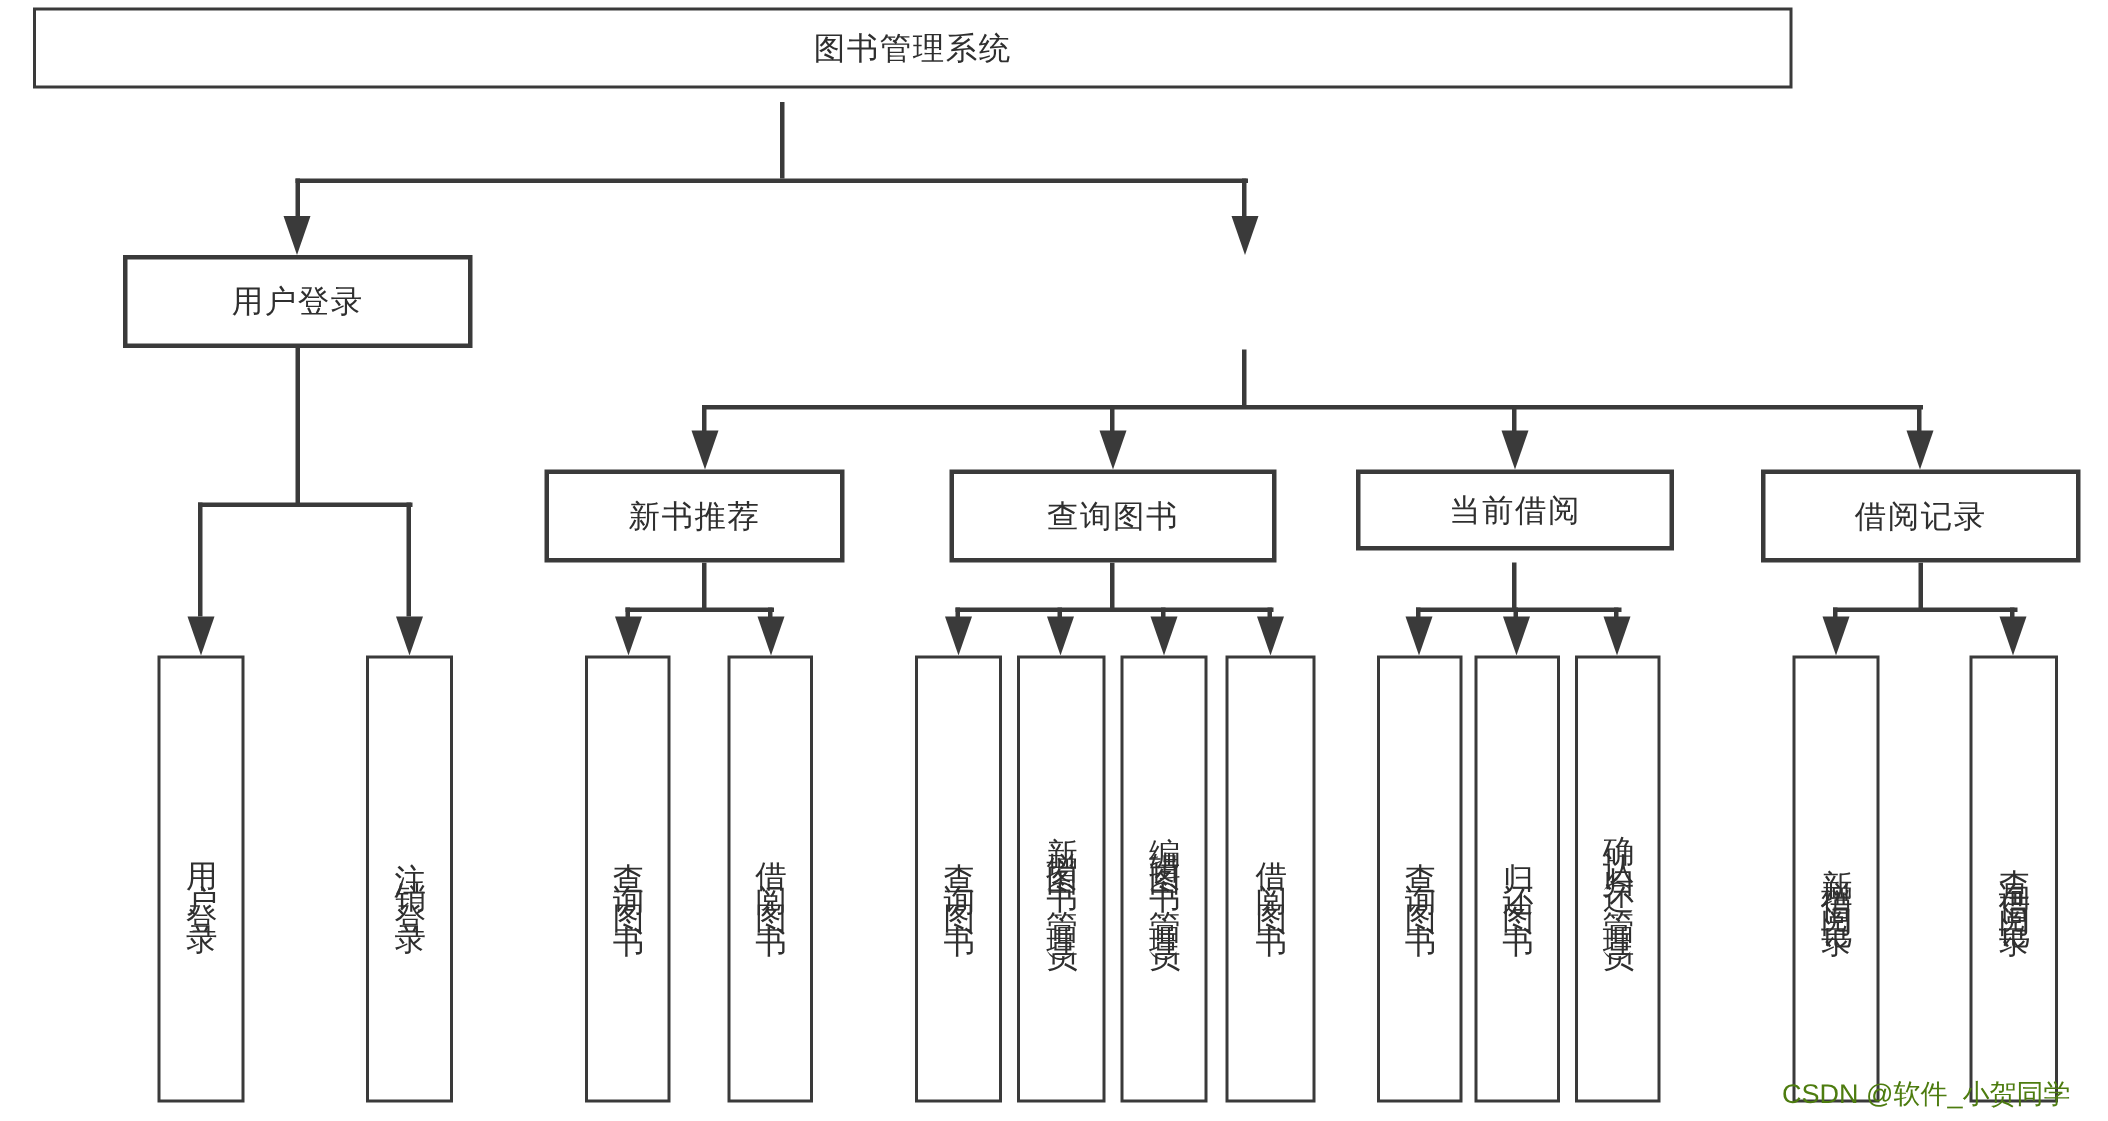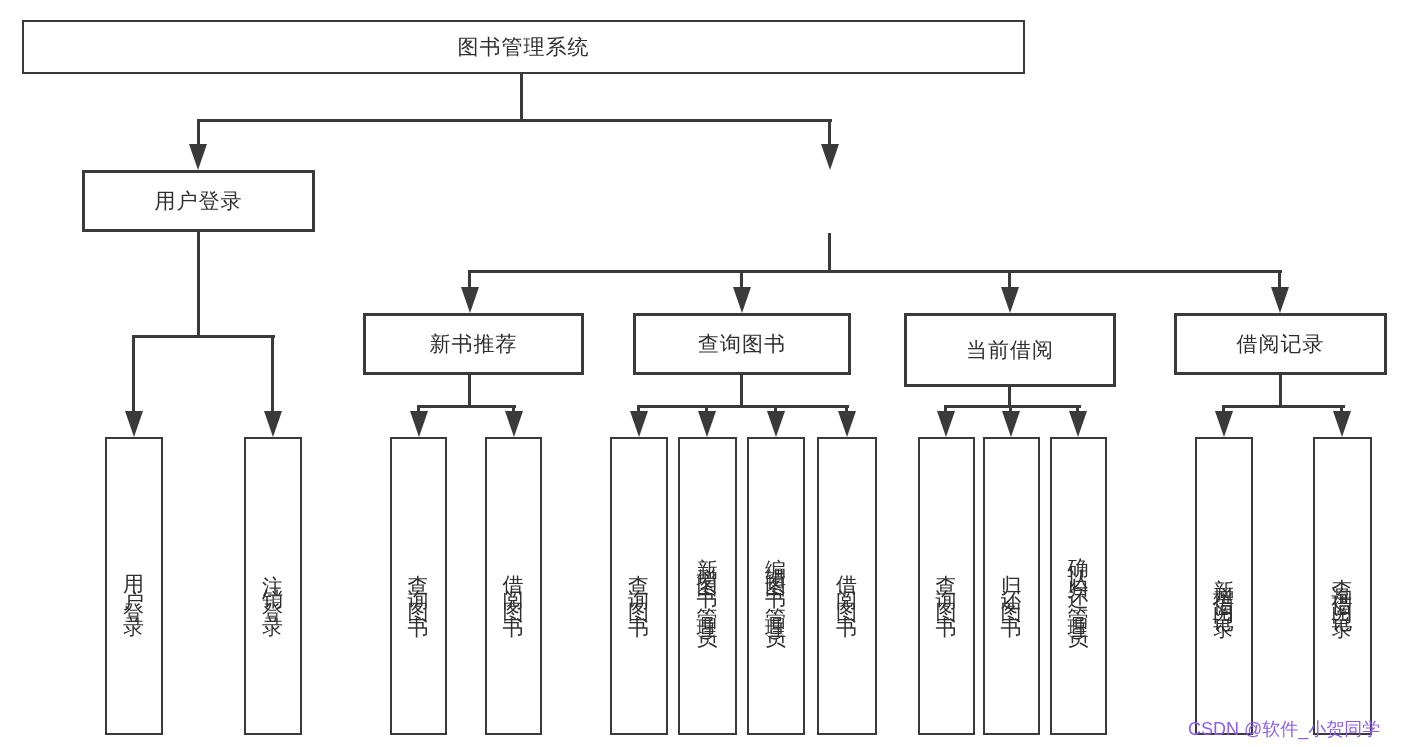--- a/index.html
+++ b/index.html
@@ -19,21 +19,21 @@
   .ls-b{letter-spacing:8px;}  
   .ls-d{letter-spacing:10px;} 
   .h,.v{position:absolute;background:#3a3a3a;}
   .arrow{
     position:absolute;width:0;height:0;
     border-left:9px solid transparent;border-right:9px solid transparent;
     border-top:26px solid #3a3a3a;
   }
   .watermark{
     position:absolute;left:1188px;top:717px;font-size:18px;
-    color:#8b5cf6;white-space:nowrap;
+    color:#4d7c0f;white-space:nowrap;
   }
 </style>
 </head>
 <body>
 
 <div class="canvas">
 
   <div class="v" style="left:520px;top:68px;width:3px;height:51px"></div>
   <div class="h" style="left:197px;top:119px;width:635px;height:3px"></div>
   <div class="v" style="left:197px;top:119px;width:3px;height:25px"></div>
@@ -86,35 +86,35 @@
   <div class="v" style="left:1076px;top:405px;width:3px;height:8px"></div>
   <div class="arrow" style="left:1069px;top:411px"></div>
 
   <div class="v" style="left:1279px;top:375px;width:3px;height:32px"></div>
   <div class="h" style="left:1222px;top:405px;width:123px;height:3px"></div>
   <div class="v" style="left:1222px;top:405px;width:3px;height:8px"></div>
   <div class="arrow" style="left:1215px;top:411px"></div>
   <div class="v" style="left:1340px;top:405px;width:3px;height:8px"></div>
   <div class="arrow" style="left:1333px;top:411px"></div>
 
-  <div class="box root" style="left:22px;top:20px;width:1003px;height:54px">
+  <div class="box root" style="left:22px;top:5px;width:1173px;height:54px">
     <span class="hlabel">图书管理系统</span>
   </div>
 
   <div class="box" style="left:82px;top:170px;width:233px;height:62px">
     <span class="hlabel">用户登录</span>
   </div>
 
-  <div class="box" style="left:363px;top:313px;width:221px;height:62px">
+  <div class="box" style="left:363px;top:313px;width:200px;height:62px">
     <span class="hlabel">新书推荐</span>
   </div>
   <div class="box" style="left:633px;top:313px;width:218px;height:62px">
     <span class="hlabel">查询图书</span>
   </div>
-  <div class="box" style="left:904px;top:313px;width:212px;height:74px">
+  <div class="box" style="left:904px;top:313px;width:212px;height:54px">
     <span class="hlabel">当前借阅</span>
   </div>
   <div class="box" style="left:1174px;top:313px;width:213px;height:62px">
     <span class="hlabel">借阅记录</span>
   </div>
 
   <div class="box vbox" style="left:105px;width:58px">
     <span class="vlabel ls-a">用户登录</span>
   </div>
   <div class="box vbox" style="left:244px;width:58px">

